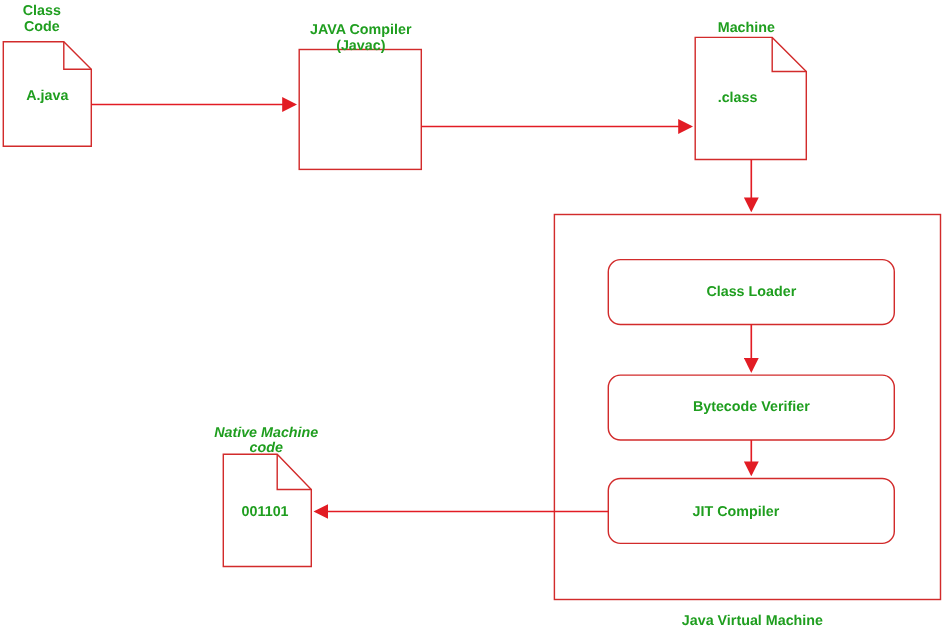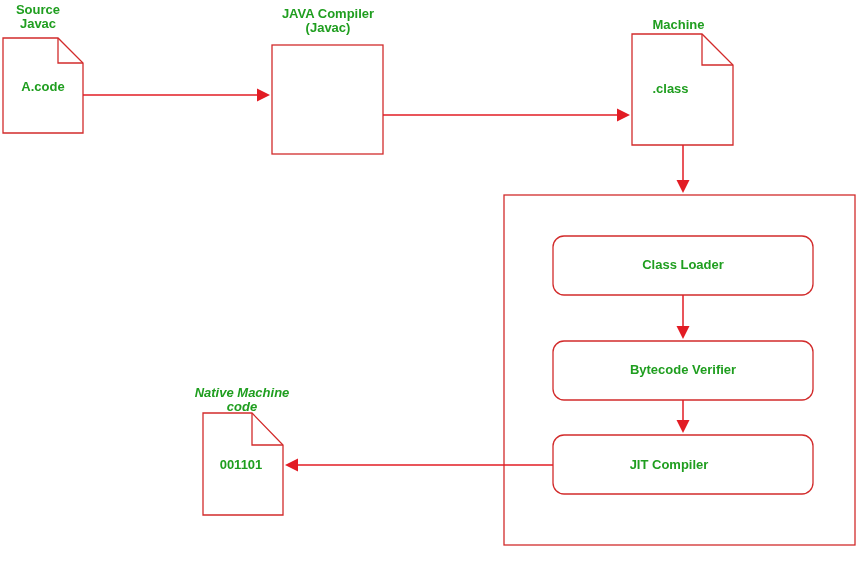--- a/index.html
+++ b/index.html
@@ -62,34 +62,35 @@
     </g>
 
     <line class="edge" x1="83" y1="95" x2="268" y2="95" marker-end="url(#arrow)"></line>
     <line class="edge" x1="383" y1="115" x2="628" y2="115" marker-end="url(#arrow)"></line>
     <line class="edge" x1="683" y1="145" x2="683" y2="191" marker-end="url(#arrow)"></line>
     <line class="edge" x1="683" y1="295" x2="683" y2="337" marker-end="url(#arrow)"></line>
     <line class="edge" x1="683" y1="400" x2="683" y2="431" marker-end="url(#arrow)"></line>
     <line class="edge" x1="553" y1="465" x2="287" y2="465" marker-end="url(#arrow)"></line>
   </svg>
 
-  <div class="lbl" style="left:8px;  top:3px;   width:60px;">Source Javac</div>
+  <div class="lbl" style="left:8px;  top:3px;   width:60px;">Class Code</div>
 
-  <div class="lbl" style="left:3px;  top:80px;  width:80px;">A.code</div>
+  <div class="lbl" style="left:3px;  top:80px;  width:80px;">A.java</div>
 
-  <div class="lbl" style="left:272px;top:7px;  width:112px;">JAVA Compiler (Javac)</div>
+  <div class="lbl" style="left:272px;top:20px;  width:112px;">JAVA Compiler (Javac)</div>
 
   <div class="lbl" style="left:628px;top:18px;  width:101px;">Machine</div>
 
   <div class="lbl" style="left:620px;top:82px;  width:101px;">.class</div>
 
   <div class="lbl" style="left:553px;top:363px; width:260px;">Bytecode Verifier</div>
 
   <div class="lbl" style="left:553px;top:258px; width:260px;">Class Loader</div>
 
   <div class="lbl" style="left:553px;top:458px; width:232px;">JIT Compiler</div>
 
   <div class="lbl" style="left:190px;top:386px; width:104px;font-style:italic;">Native Machine code</div>
 
   <div class="lbl" style="left:203px;top:458px; width:76px;">001101</div>
 
+  <div class="lbl" style="left:554px;top:557px; width:260px;">Java Virtual Machine</div>
 
 </div>
 
 </body></html>

